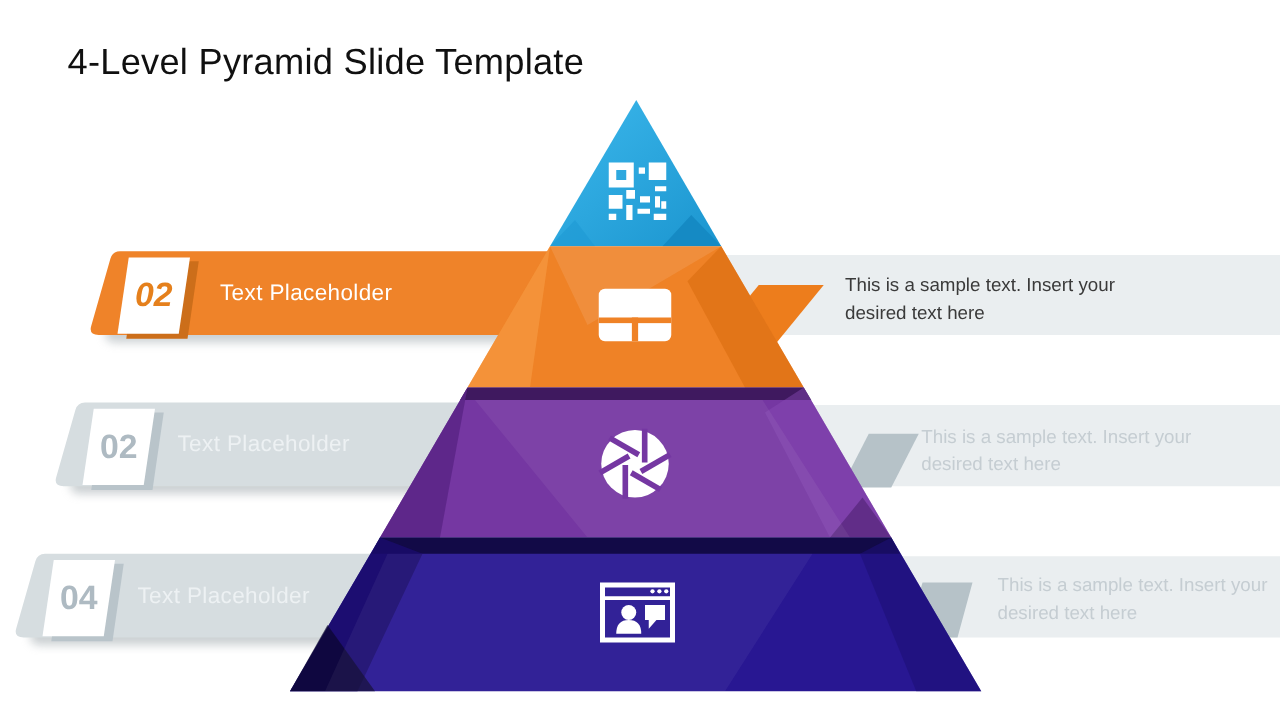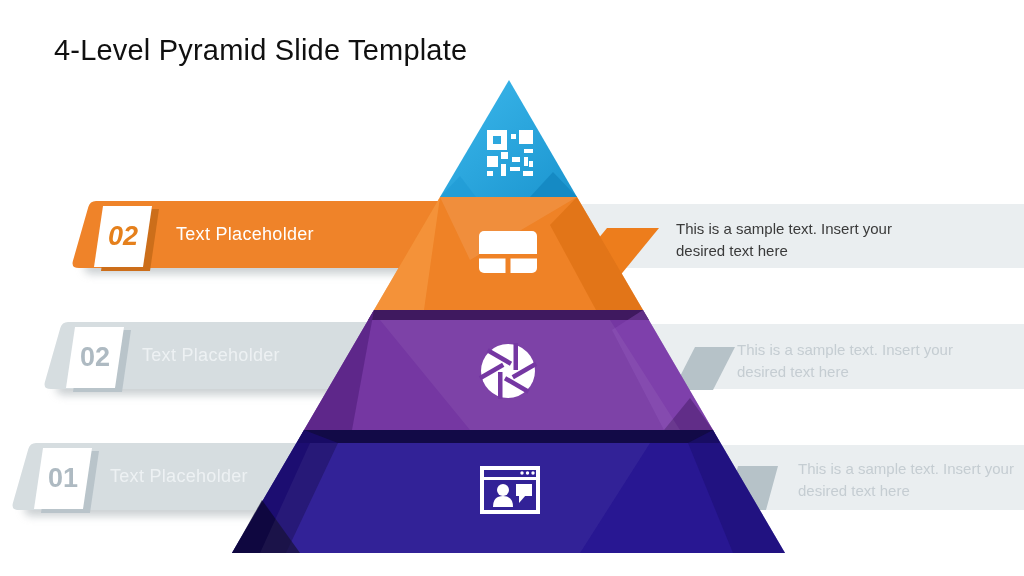--- a/index.html
+++ b/index.html
@@ -139,21 +139,21 @@
       <path d="M-17,17 Q-17,6 -7,6 Q3,6 3,17 Z" fill="#ffffff"></path>
       <rect x="6" y="-6" width="16" height="12" fill="#ffffff"></rect>
       <polygon points="9,5 16,5 9,13" fill="#ffffff"></polygon>
     </g>
   </svg>
 
   <div class="txt title">4-Level Pyramid Slide Template</div>
 
   <div class="txt num num-02">02</div>
   <div class="txt num num-03">02</div>
-  <div class="txt num num-04">01</div>
+  <div class="txt num num-04">04</div>
 
   <div class="txt lbl lbl-02">Text Placeholder</div>
   <div class="txt lbl lbl-03">Text Placeholder</div>
   <div class="txt lbl lbl-04">Text Placeholder</div>
 
   <div class="txt desc desc-02">This is a sample text. Insert your desired text here</div>
   <div class="txt desc desc-03">This is a sample text. Insert your desired text here</div>
   <div class="txt desc desc-04">This is a sample text. Insert your desired text here</div>
 
 </div>

